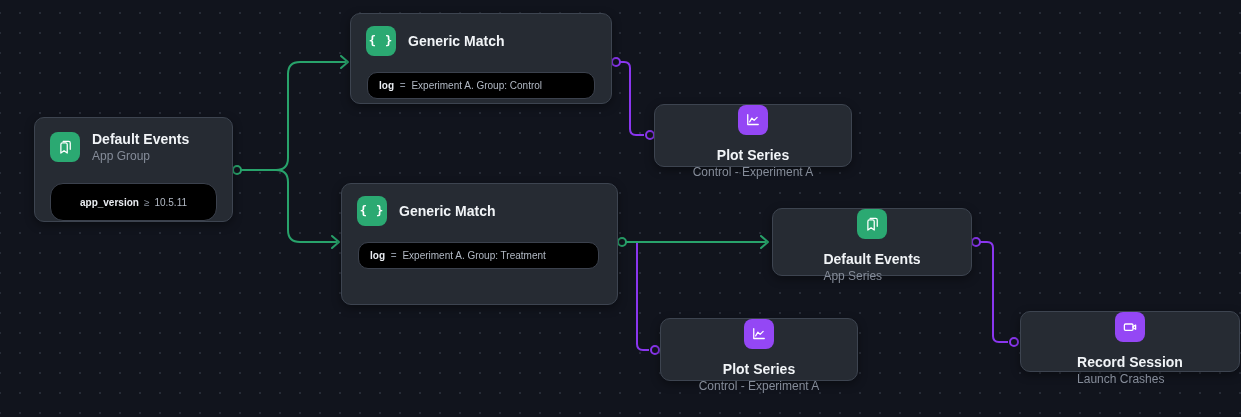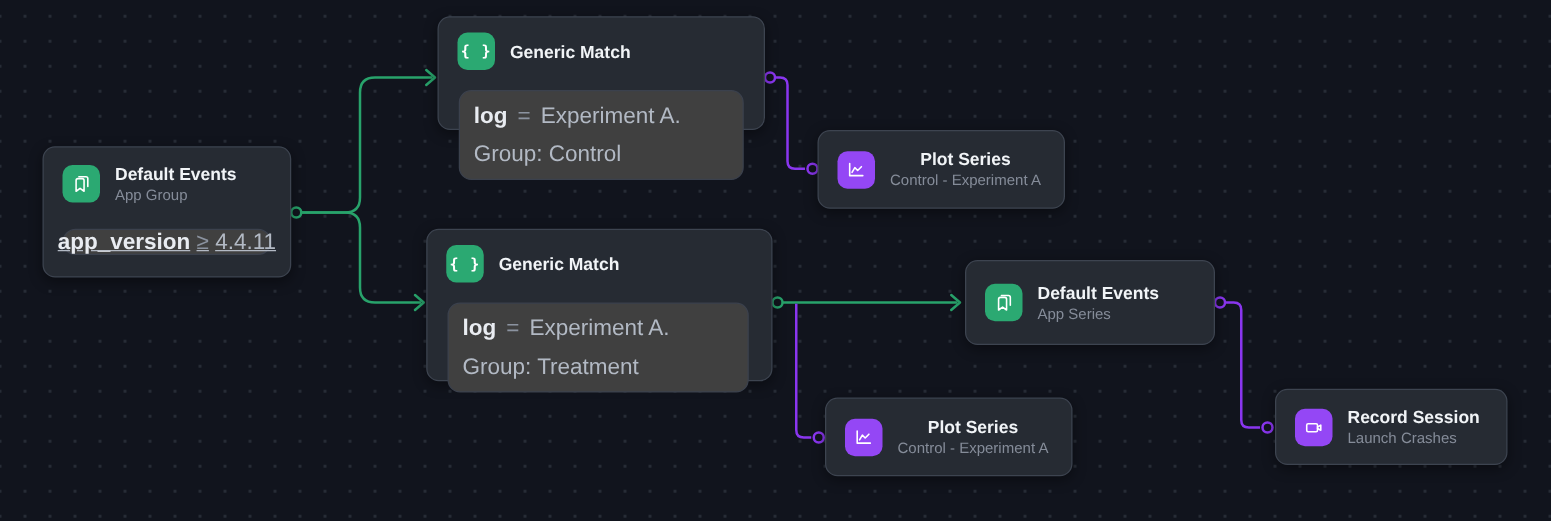--- a/index.html
+++ b/index.html
@@ -17,42 +17,42 @@
   .arrow{fill:none;stroke-width:2;stroke-linejoin:round;stroke-linecap:round;}
   .port{stroke-width:2;fill:#11141d;}
   .port.green{stroke:#28a36b;}
   .port.purple{stroke:#8a36ef;}
   .node{
     position:absolute;box-sizing:border-box;
     background:#262b33;border:1px solid #3d4450;border-radius:10px;
     box-shadow:0 3px 10px rgba(0,0,0,.4);
   }
   .node-header{display:flex;align-items:center;gap:12px;padding:13px 15px 0;}
-  .node.compact .node-header{padding:0 15px;height:100%;}
+  .node.compact .node-header{padding:0 15px;height:100%;flex-direction:column;}
   .node-icon{
     width:30px;height:30px;border-radius:8px;flex:none;
     display:flex;align-items:center;justify-content:center;color:#fff;
   }
   .node-icon.green{background:#2ba972;}
   .node-icon.purple{background:#9447f5;}
   .icon-braces{
     font-family:"DejaVu Sans Mono",monospace;font-size:12px;font-weight:bold;
     letter-spacing:1px;color:#fff;
   }
   .node-title{font-size:14px;font-weight:700;color:#f1f4f7;line-height:1.15;text-align:center;}
   .node-subtitle{font-size:12px;color:#858c99;margin-top:3px;line-height:1.1;}
   .pill{
-    background:#404040;border:1px solid #3b414d;box-sizing:border-box;
-    font-size:18px;color:#b2b9c4;
+    background:#000000;border:1px solid #3b414d;box-sizing:border-box;
+    font-size:10px;color:#b2b9c4;
   }
   .pill .pill-key{font-weight:700;color:#e9ecf1;}
   .pill .pill-op{color:#8b93a0;}
   .pill.centered{
-    margin:20px 15px 0;height:21px;border-radius:13px;
-    display:flex;align-items:center;justify-content:center;gap:5px;white-space:nowrap;text-decoration:underline;
+    margin:20px 15px 0;height:38px;border-radius:13px;
+    display:flex;align-items:center;justify-content:center;gap:5px;white-space:nowrap;
   }
   .pill.block{
     margin:16px 16px 0;border-radius:10px;padding:4px 11px;line-height:1.72;
     text-align:left;
   }
   .pill.block .pill-key{margin-right:3px;}
   .pill.block .pill-op{margin-right:3px;}
 </style>
 </head>
 <body>
@@ -90,21 +90,21 @@
         </svg>
       </span>
       <div class="node-titles">
         <div class="node-title">Default Events</div>
         <div class="node-subtitle">App Group</div>
       </div>
     </div>
     <div class="pill centered">
       <span class="pill-key">app_version</span>
       <span class="pill-op">≥</span>
-      <span class="pill-value">4.4.11</span>
+      <span class="pill-value">10.5.11</span>
     </div>
   </div>
 
   <div class="node" style="left:350px;top:13px;width:262px;height:91px;">
     <div class="node-header" style="padding-top:12px;">
       <span class="node-icon green">
         <span class="icon-braces">{ }</span>
       </span>
       <div class="node-titles">
         <div class="node-title">Generic Match</div>
@@ -171,21 +171,21 @@
           <path d="M7.5 14.5 L10.5 9.5 L13.5 12.5 L17.5 8.5"></path>
         </svg>
       </span>
       <div class="node-titles">
         <div class="node-title">Plot Series</div>
         <div class="node-subtitle">Control - Experiment A</div>
       </div>
     </div>
   </div>
 
-  <div class="node compact" style="left:1020px;top:311px;width:186px;height:61px;">
+  <div class="node compact" style="left:1020px;top:311px;width:220px;height:61px;">
     <div class="node-header">
       <span class="node-icon purple">
         <svg width="18" height="18" viewBox="0 0 24 24" fill="none" stroke="#fff" stroke-width="1.7" stroke-linejoin="round" stroke-linecap="round">
           <rect x="4.5" y="8" width="11.5" height="8.5" rx="1.5"></rect>
           <path d="M16 11.5 L19.5 9.5 V15 L16 13"></path>
         </svg>
       </span>
       <div class="node-titles">
         <div class="node-title">Record Session</div>
         <div class="node-subtitle">Launch Crashes</div>

